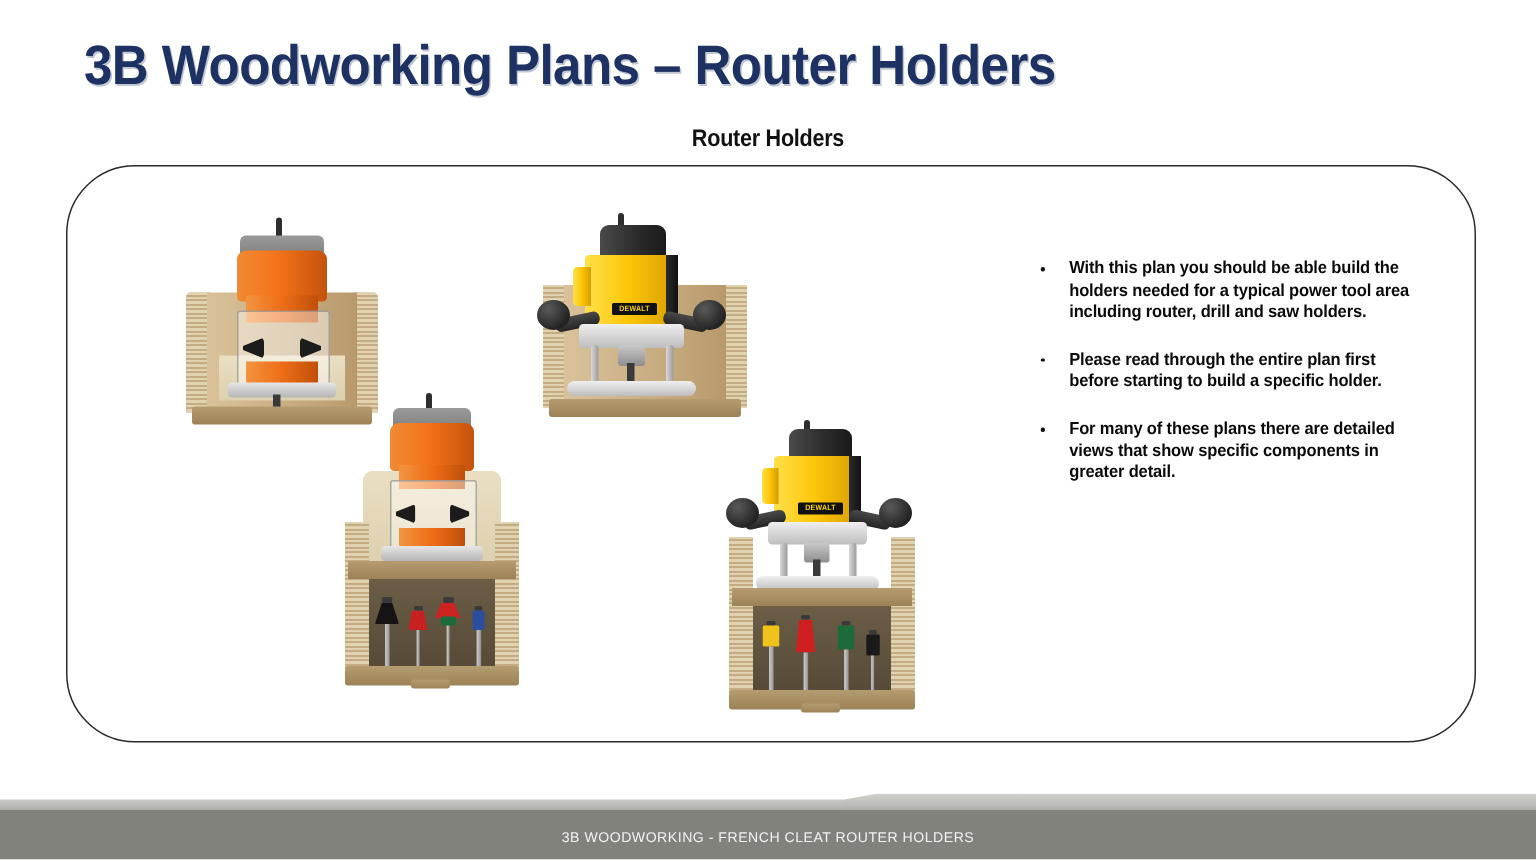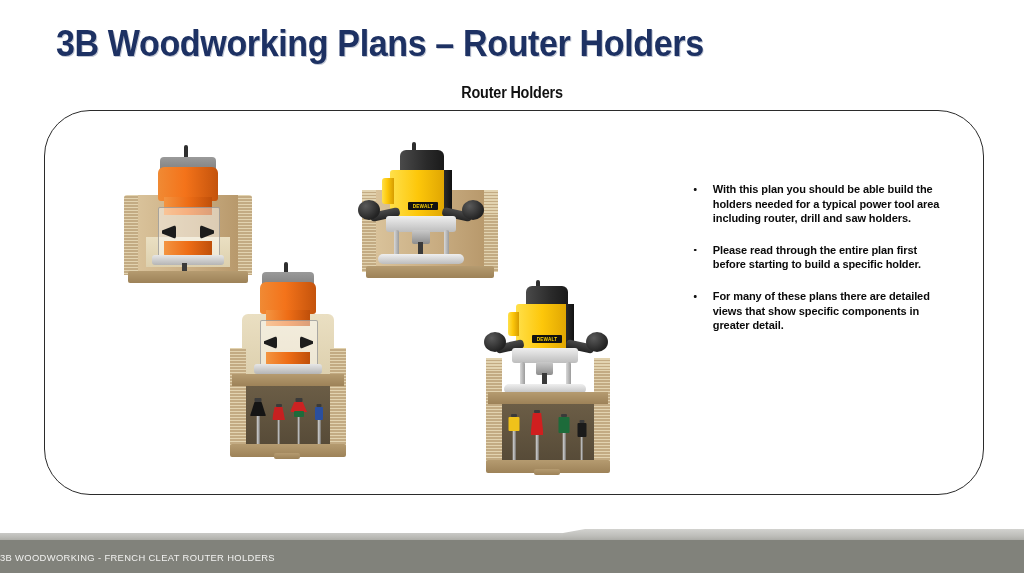--- a/index.html
+++ b/index.html
@@ -44,21 +44,21 @@
     left:44px;top:110px;
     width:940px;height:385px;
     border:1.4px solid #2b2b2b;
     border-radius:46px;
     background:transparent;
     box-sizing:border-box;
   }
 
   
   .bullets{
-    position:absolute;left:690px;top:172px;width:268px;margin-top:10px;
+    position:absolute;left:690px;top:172px;width:268px;
   }
   .bullet{
     position:relative;
     padding-left:24px;
     margin-bottom:17px;
     font-weight:bold;
     font-size:11.6px;
     line-height:14.6px;
     color:#0a0a0a;
     transform:scaleX(0.95);
@@ -81,21 +81,21 @@
     position:absolute;left:563px;top:529px;width:461px;height:12px;
     background:linear-gradient(to bottom,#d2d2cf 0%,#bdbdb9 60%,#a9a9a4 100%);
     clip-path:polygon(0 34%,22px 0,100% 0,100% 100%,0 100%);
   }
   .foot-bar{
     position:absolute;left:0;top:540px;width:1024px;height:33px;
     background:#81827b;
   }
   .foot-text{
     position:absolute;left:0;right:0;top:552px;
-    text-align:left;
+    text-align:center;
     font-size:9.4px;
     letter-spacing:.35px;
     color:#f2f2f0;
   }
 
   
   .logo{
     position:absolute;left:928px;top:461px;width:66px;height:62px;
   }
   .shield{

